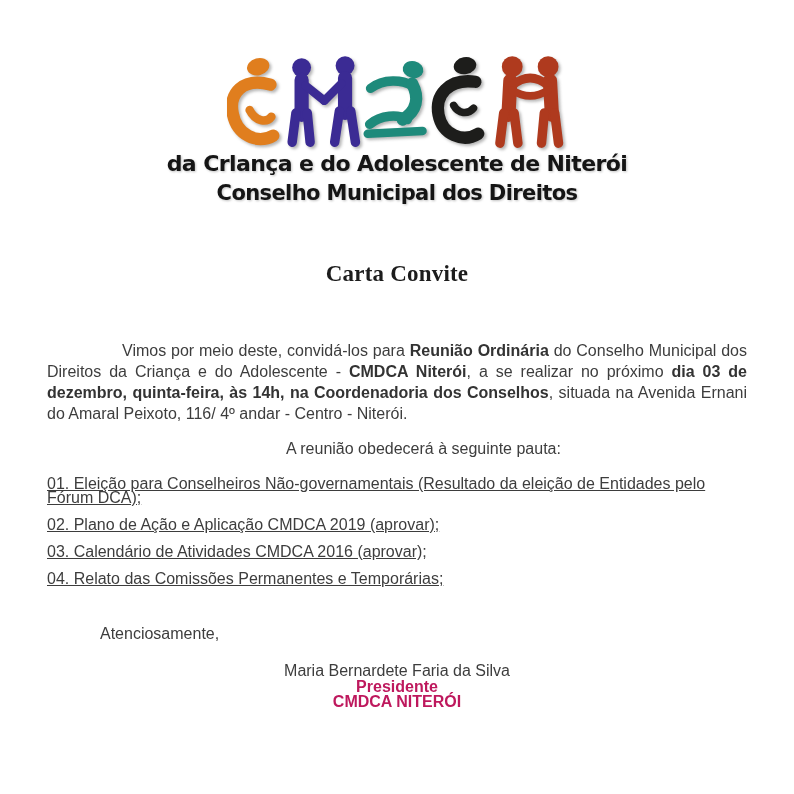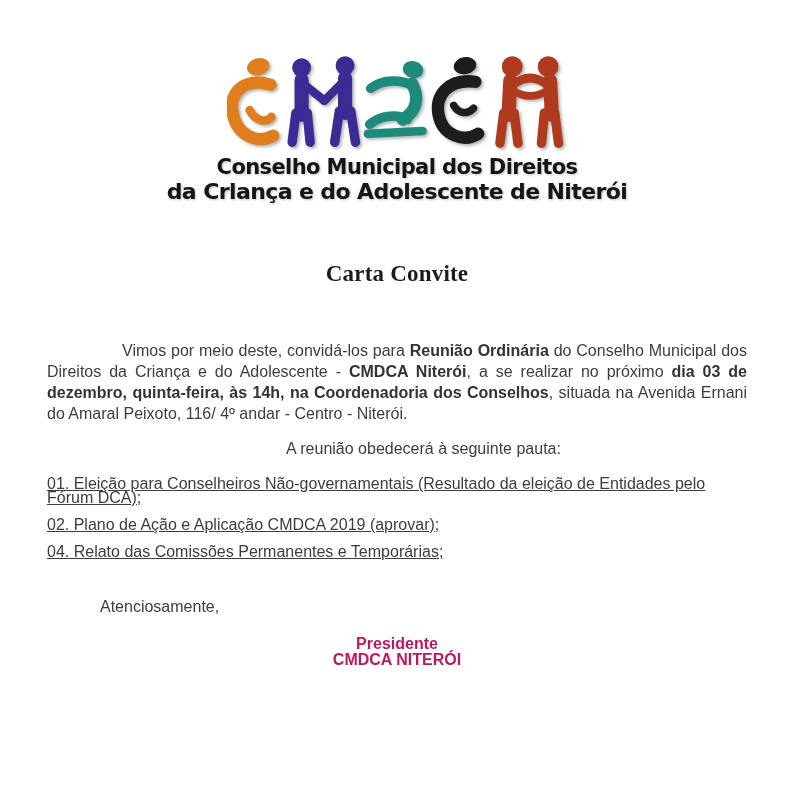--- a/index.html
+++ b/index.html
@@ -89,36 +89,38 @@
         <path d="M300,26 L298,62" stroke-width="15"></path>
         <path d="M342,26 L344,62" stroke-width="15"></path>
         <path d="M302,31 Q321,15 340,31" stroke-width="9"></path>
         <path d="M302,36 Q321,48 340,36" stroke-width="8"></path>
         <path d="M293,60 L289,92" stroke-width="10"></path>
         <path d="M304,60 L308,92" stroke-width="10"></path>
         <path d="M336,60 L333,92" stroke-width="10"></path>
         <path d="M347,60 L351,92" stroke-width="10"></path>
       </g>
     </svg>
+    <div class="logo-line logo-line2">da Crlança e do Adolescente de Niterói</div>
     <div class="logo-line logo-line1">Conselho Municipal dos Direitos</div>
-    <div class="logo-line logo-line2">da Crlança e do Adolescente de Niterói</div>
   </header>
 
   <h1 class="title">Carta Convite</h1>
 
   <p class="body-text para p-main"><span>Vimos por meio deste, convidá-los para </span><span class="b">Reunião Ordinária</span><span> do Conselho Municipal dos Direitos da Criança e do Adolescente - </span><span class="b">CMDCA Niterói</span><span>, a se realizar no próximo </span><span class="b">dia 03 de dezembro, quinta-feira, às 14h, na Coordenadoria dos Conselhos</span><span>, situada na Avenida Ernani do Amaral Peixoto, 116/ 4º andar - Centro - Niterói.</span></p>
 
   <p class="body-text para p-pauta">A reunião obedecerá à seguinte pauta:</p>
 
   <div class="body-text agenda">
       <div class="agenda-item">01. Eleição para Conselheiros Não-governamentais (Resultado da eleição de Entidades pelo Fórum DCA);</div>
       <div class="agenda-item">02. Plano de Ação e Aplicação CMDCA 2019 (aprovar);</div>
+      <div class="agenda-item">03. Calendário de Atividades CMDCA 2016 (aprovar);</div>
       <div class="agenda-item">04. Relato das Comissões Permanentes e Temporárias;</div>
     </div>
 
   <p class="body-text para closing">Atenciosamente,</p>
 
   <div class="body-text signature">
+    <div>Maria Bernardete Faria da Silva</div>
     <div class="b">Presidente</div>
     <div class="b">CMDCA NITERÓI</div>
   </div>
 
 </div>
 
 </body></html>

